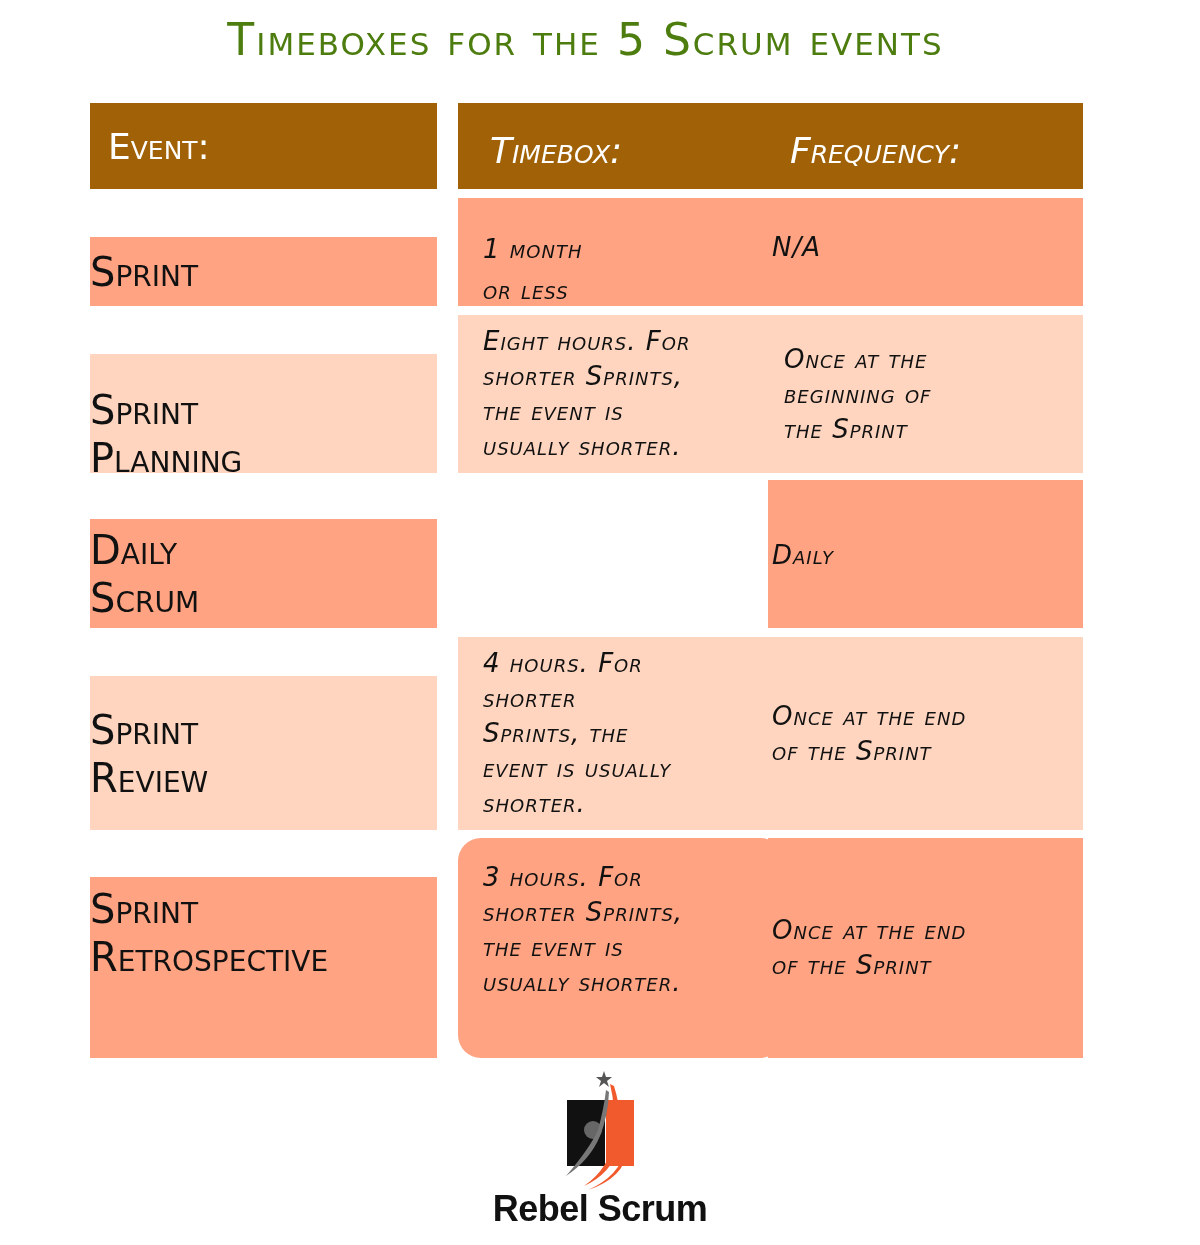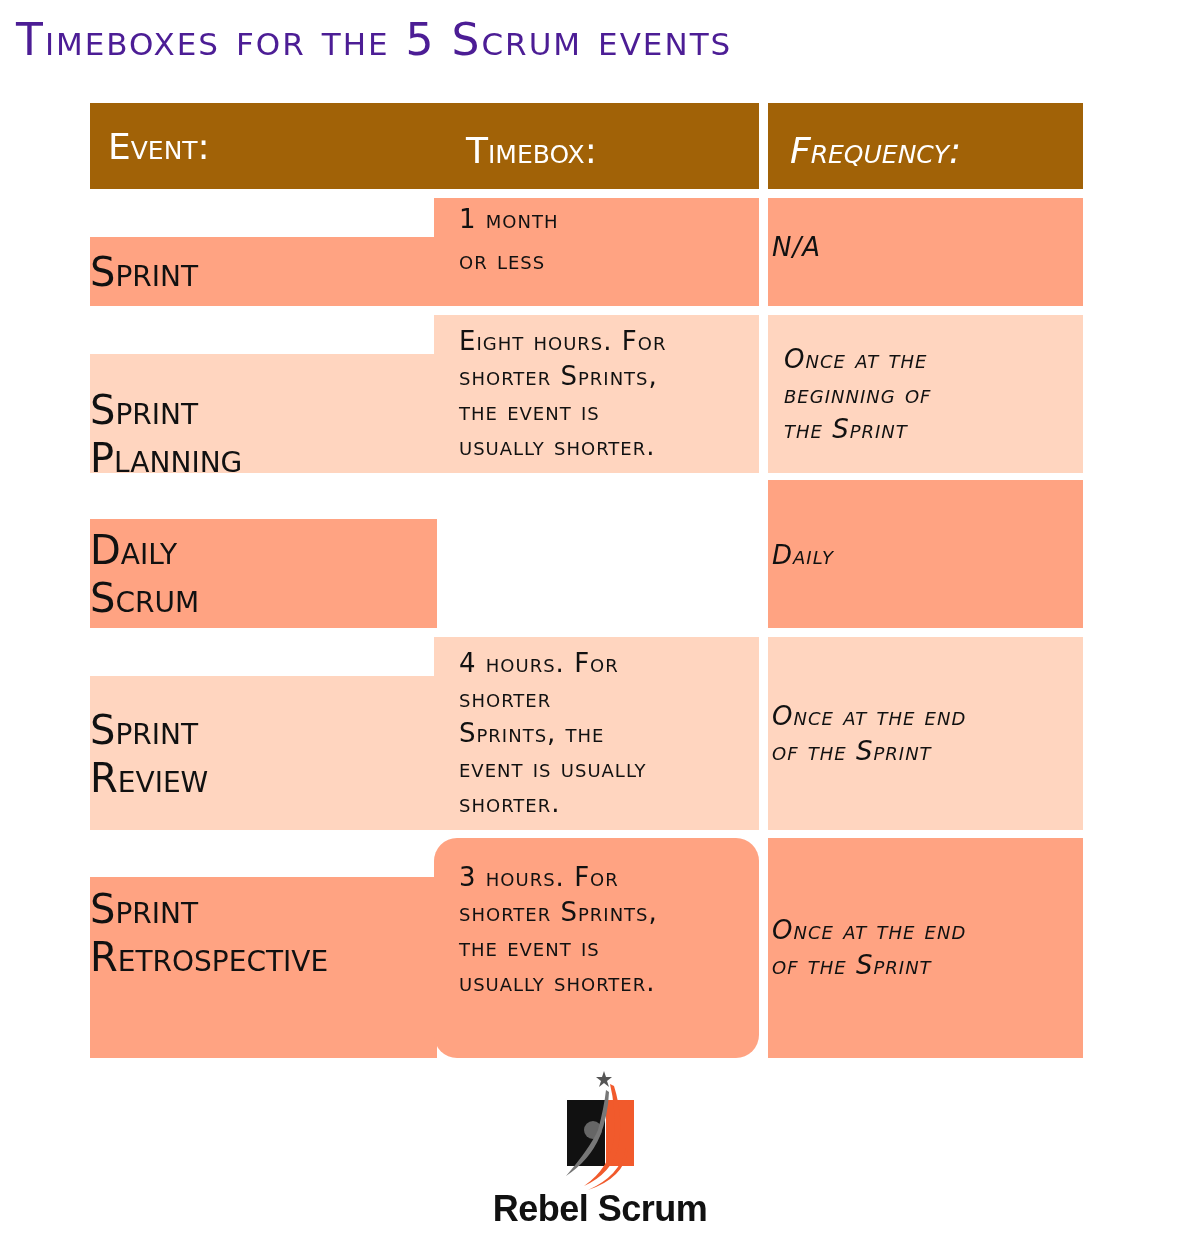--- a/index.html
+++ b/index.html
@@ -1,24 +1,24 @@
 <!DOCTYPE html>
 <html><head>
 <meta charset="utf-8">
 <style>
   html, body { margin: 0; padding: 0; background: #ffffff; }
   body { width: 1200px; height: 1245px; position: relative; overflow: hidden;
          font-family: "DejaVu Sans", sans-serif; color: #111; }
-  .title { position: absolute; left: 16px; top: 14px; width: 1155px; 
-           font-size: 44px; letter-spacing: 2px; font-variant: small-caps; color: #4c1d95; }
+  .title { position: absolute; left: 8px; top: 14px; width: 1155px; text-align: center;
+           font-size: 44px; letter-spacing: 2px; font-variant: small-caps; color: #4d7c0f; }
   .tbl { position: absolute; left: 90px; top: 103px; width: 993px; }
   .row { position: absolute; left: 0; width: 993px; }
   .cell { position: absolute; top: 0; bottom: 0; box-sizing: border-box; }
   .c0 { left: 0; width: 347px; }
-  .c1 { left: 344px; width: 325px; }
+  .c1 { left: 368px; width: 325px; font-style: italic; }
   .c2 { left: 678px; width: 315px; font-style: italic; }
   .hdr .cell { background: #a16207; color: #fff; font-size: 36px; font-variant: small-caps;
                display: flex; align-items: center; }
   .dark .cell { background: #FFA382; }
   .light .cell { background: #FFD5BF; }
   .ev { font-size: 40px; font-variant: small-caps; line-height: 48px; 
         display: flex; flex-direction: column; justify-content: center; margin-top: 39px; }
   .tb, .fr { font-size: 26px; font-variant: small-caps; line-height: 35px; letter-spacing: 1px;
              display: flex; flex-direction: column; justify-content: center; }
   .tb { padding-left: 25px; }
@@ -37,21 +37,21 @@
   <div class="row hdr" style="top:0;height:86px;">
     <div class="cell c0" style="padding-left:18px;">Event:</div>
     <div class="cell c1" style="padding-left:32px;padding-top:8px;">Timebox:</div>
     <div class="cell c2" style="padding-left:22px;padding-top:8px;">Frequency:</div>
   </div>
 
   <div class="row dark" style="top:95px;height:108px;">
     <div class="cell c0 ev">
       <div>Sprint</div>
     </div>
-    <div class="cell c1 tb" style="justify-content:flex-start;padding-top:4px;">
+    <div class="cell c1 tb" style="justify-content:flex-start;padding-top:34px;">
       <div>1 month</div>
       <div style="margin-top:6px;">or less</div>
     </div>
     <div class="cell c2 fr" style="justify-content:flex-start;padding-top:32px;">
       <div>N/A</div>
     </div>
   </div>
 
   <div class="row light" style="top:212px;height:158px;">
     <div class="cell c0 ev" style="justify-content:flex-start;padding-top:32px;">

